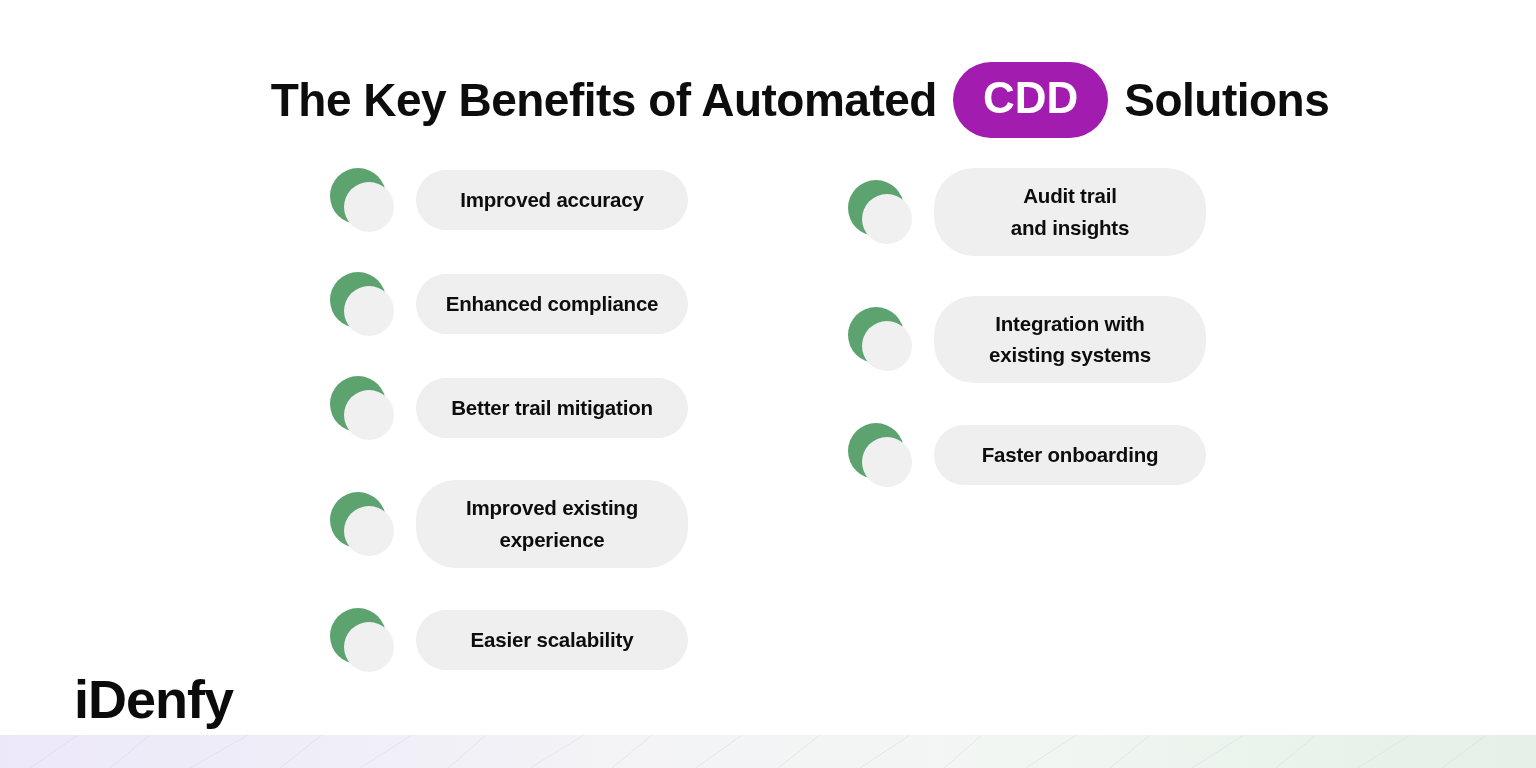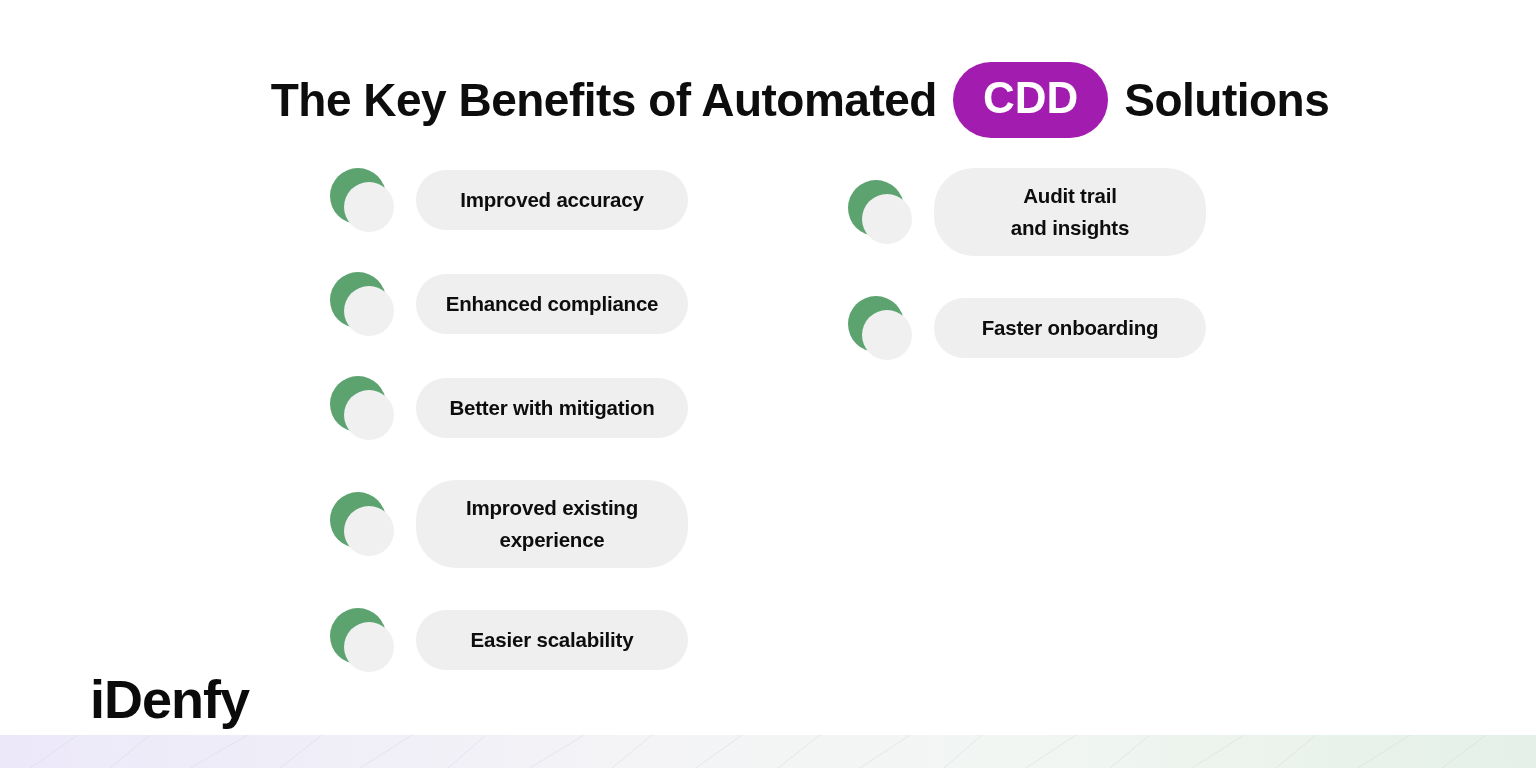--- a/index.html
+++ b/index.html
@@ -142,21 +142,20 @@
   
   .logo {
     position: absolute;
     left: 74px;
     bottom: 42px;
     font-size: 54px;
     font-weight: bold;
     color: #0b0b0b;
     letter-spacing: -1px;
     line-height: 1;
-    margin-left: 16px;
   }
 
   
   .bottom-strip {
     position: absolute;
     left: 0;
     bottom: 0;
     width: 1536px;
     height: 33px;
     background: linear-gradient(90deg,
@@ -209,21 +208,21 @@
           <span class="benefit-label">Enhanced compliance</span>
         </div>
       </div>
 
       <div class="benefit-row">
         <span class="benefit-icon">
           <span class="disc-green"></span>
           <span class="disc-gray"></span>
         </span>
         <div class="benefit-pill">
-          <span class="benefit-label">Better with mitigation</span>
+          <span class="benefit-label">Better trail mitigation</span>
         </div>
       </div>
 
       <div class="benefit-row">
         <span class="benefit-icon">
           <span class="disc-green"></span>
           <span class="disc-gray"></span>
         </span>
         <div class="benefit-pill two-line">
           <span class="benefit-label">
@@ -253,20 +252,32 @@
           <span class="disc-gray"></span>
         </span>
         <div class="benefit-pill two-line">
           <span class="benefit-label">
             <span>Audit trail</span><br>
             <span>and insights</span>
           </span>
         </div>
       </div>
 
+      <div class="benefit-row">
+        <span class="benefit-icon">
+          <span class="disc-green"></span>
+          <span class="disc-gray"></span>
+        </span>
+        <div class="benefit-pill two-line">
+          <span class="benefit-label">
+            <span>Integration with</span><br>
+            <span>existing systems</span>
+          </span>
+        </div>
+      </div>
 
 
 
       <div class="benefit-row">
         <span class="benefit-icon">
           <span class="disc-green"></span>
           <span class="disc-gray"></span>
         </span>
         <div class="benefit-pill">
           <span class="benefit-label">Faster onboarding</span>

